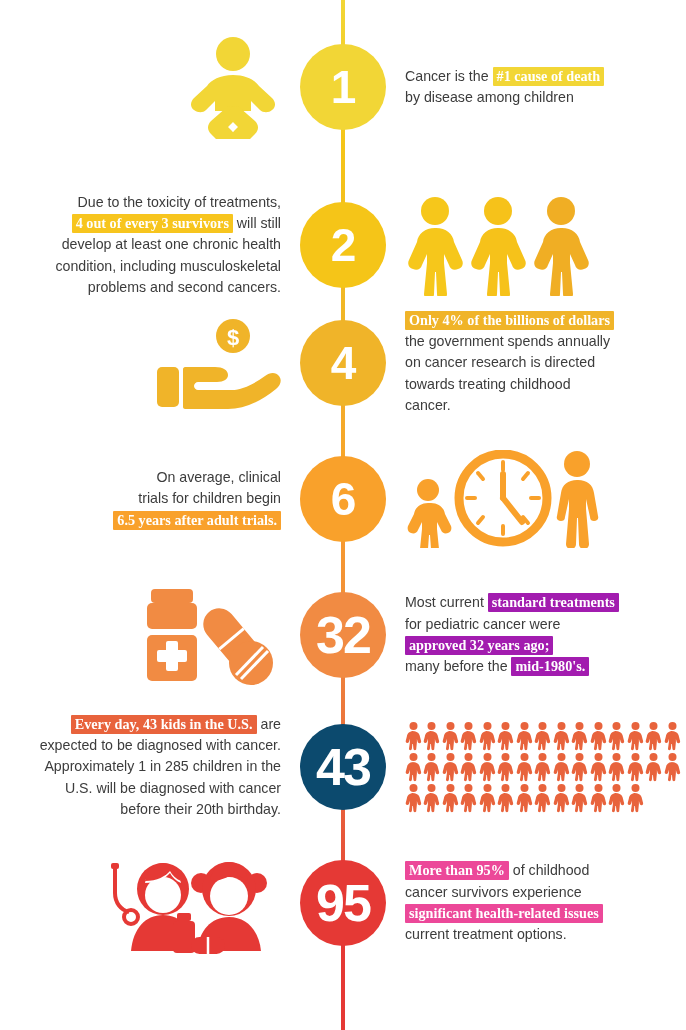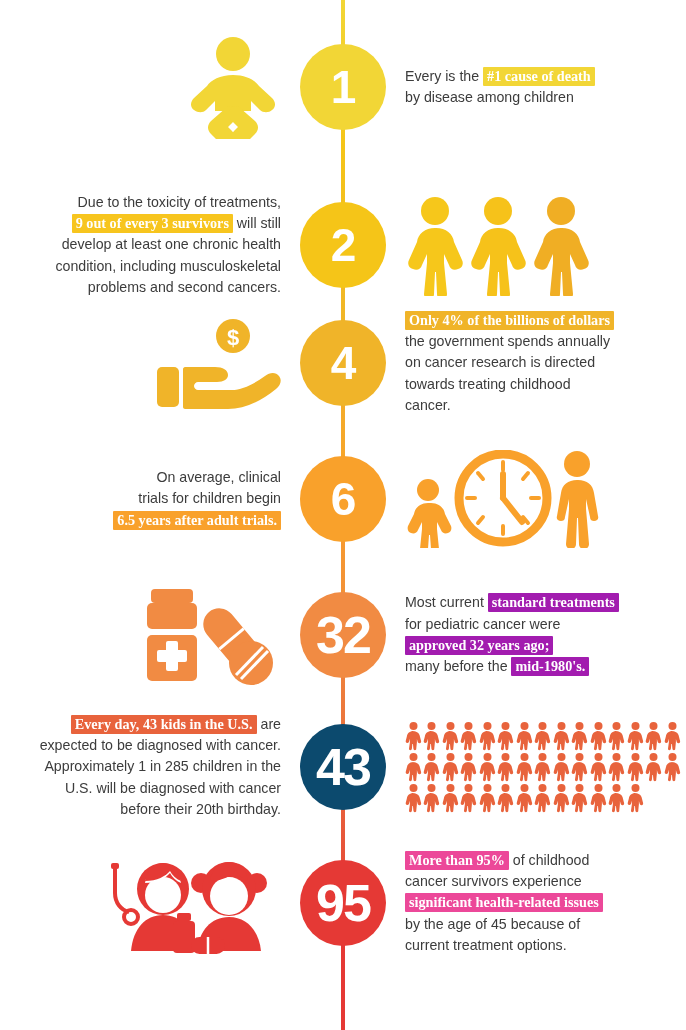--- a/index.html
+++ b/index.html
@@ -137,31 +137,31 @@
           <path d="M42 72 26 86c-4 4-4 9 0 13l8 8c4 4 9 4 13 0 3-4 3-8 0-11l-4-4 7-7c3-4 3-9-1-13-2-1-5-1-7 0z" fill="#F2D636"></path>
           <path d="M54 72 70 86c4 4 4 9 0 13l-8 8c-4 4-9 4-13 0-3-4-3-8 0-11l4-4-7-7c-3-4-3-9 1-13 2-1 5-1 7 0z" fill="#F2D636"></path>
         </svg>
       </span>
     </div>
     <div class="badge-slot">
       <div class="badge n1" style="background:#F2D636;">1</div>
     </div>
     <div class="side right">
       <div class="txt lalign">
-        <span class="line"><span>Every is the </span><span class="hl y">#1 cause of death</span></span>
+        <span class="line"><span>Cancer is the </span><span class="hl y">#1 cause of death</span></span>
         <span class="line"><span>by disease among children</span></span>
       </div>
     </div>
   </div>
 
   <div class="row" style="top:180px;">
     <div class="side left">
       <div class="txt ralign">
         <span class="line"><span>Due to the toxicity of treatments,</span></span>
-        <span class="line"><span class="hl y2">9 out of every 3 survivors</span><span> will still</span></span>
+        <span class="line"><span class="hl y2">4 out of every 3 survivors</span><span> will still</span></span>
         <span class="line"><span>develop at least one chronic health</span></span>
         <span class="line"><span>condition, including musculoskeletal</span></span>
         <span class="line"><span>problems and second cancers.</span></span>
       </div>
     </div>
     <div class="badge-slot">
       <div class="badge n2" style="background:#F5C518;">2</div>
     </div>
     <div class="side right">
       <span class="iconbox">
@@ -516,19 +516,18 @@
       </span>
     </div>
     <div class="badge-slot">
       <div class="badge wide" style="background:#E53935;">95</div>
     </div>
     <div class="side right">
       <div class="txt lalign">
         <span class="line"><span class="hl r2">More than 95%</span><span> of childhood</span></span>
         <span class="line"><span>cancer survivors experience</span></span>
         <span class="line"><span class="hl r2">significant health-related issues</span></span>
-        <span class="line"><span>by the age of 45 because of</span></span>
         <span class="line"><span>current treatment options.</span></span>
       </div>
     </div>
   </div>
 
 </div>
 
 </body></html>

